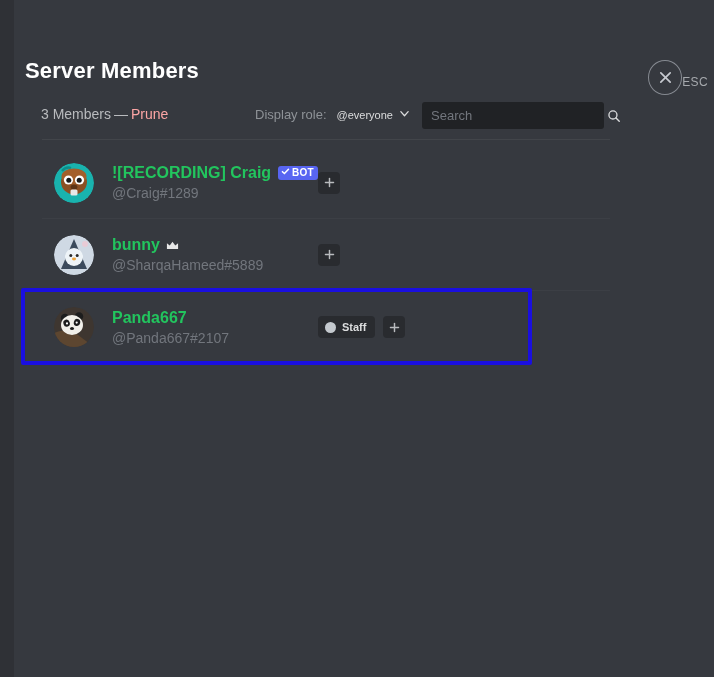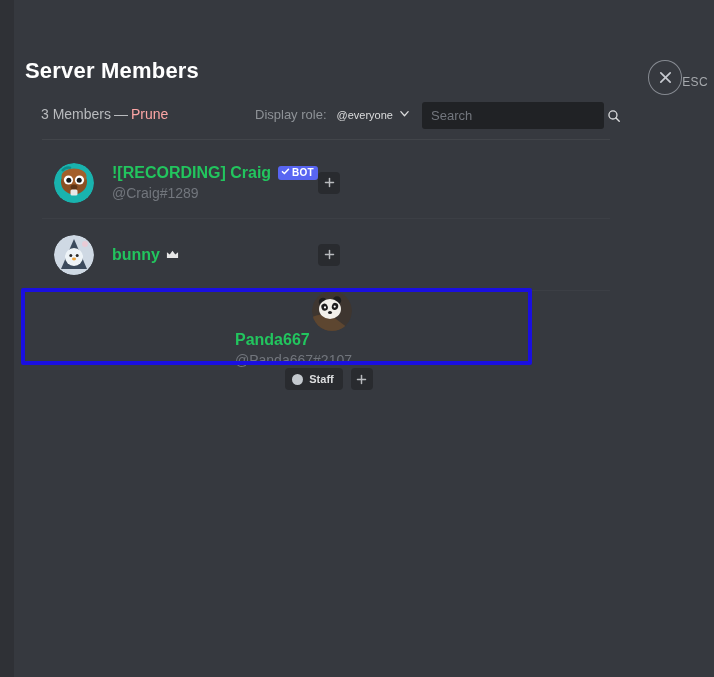--- a/index.html
+++ b/index.html
@@ -117,21 +117,21 @@
     position: absolute;
     left: 28px; top: 147px;
     width: 568px;
   }
   .member-row {
     position: relative;
     height: 72px;
     display: flex; align-items: center;
     border-bottom: 1px solid #3c3f45;
   }
-  .member-row:last-child { border-bottom: none; flex-direction: column; }
+  .member-row:last-child { border-bottom: none; }
 
   .avatar {
     width: 40px; height: 40px;
     border-radius: 50%;
     margin-left: 12px;
     flex: 0 0 40px;
     overflow: hidden;
     position: relative;
   }
   .avatar svg { display: block; width: 40px; height: 40px; }
@@ -309,20 +309,21 @@
       </div>
       <div class="identity">
         <div class="name-line">
           <span class="display-name">bunny</span>
           <span class="crown">
             <svg width="13" height="11" viewBox="0 0 14 11">
               <path d="M1 9.2 L1 3 L4 5.6 L7 1.4 L10 5.6 L13 3 L13 9.2 Z" fill="#e7e7e7"></path>
             </svg>
           </span>
         </div>
+        <div class="tag">@SharqaHameed#5889</div>
       </div>
       <div class="roles">
         <div class="add-role">
           <svg width="11" height="11" viewBox="0 0 12 12">
             <line x1="6" y1="1.6" x2="6" y2="10.4" stroke="#b9bbbe" stroke-width="1.6" stroke-linecap="round"></line>
             <line x1="1.6" y1="6" x2="10.4" y2="6" stroke="#b9bbbe" stroke-width="1.6" stroke-linecap="round"></line>
           </svg>
         </div>
       </div>
     </div>

